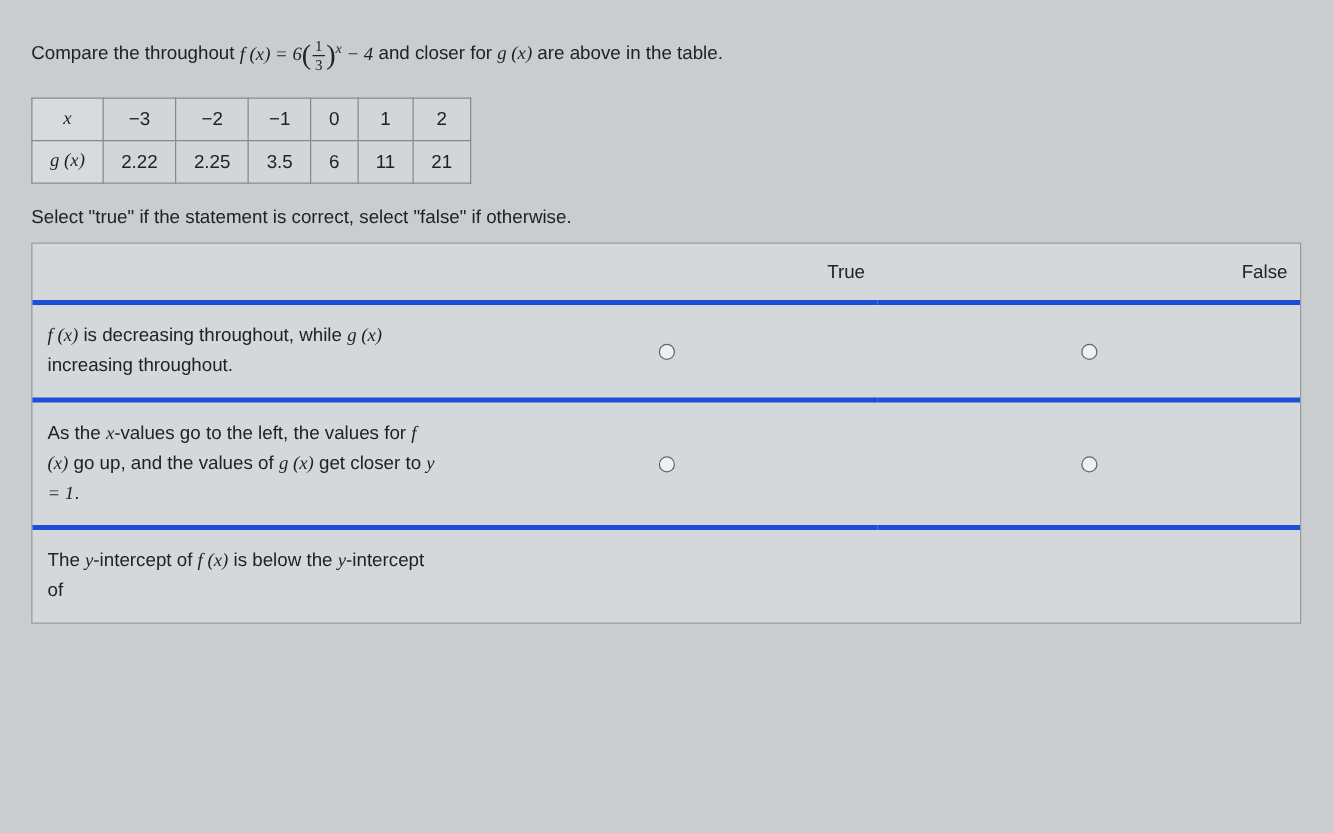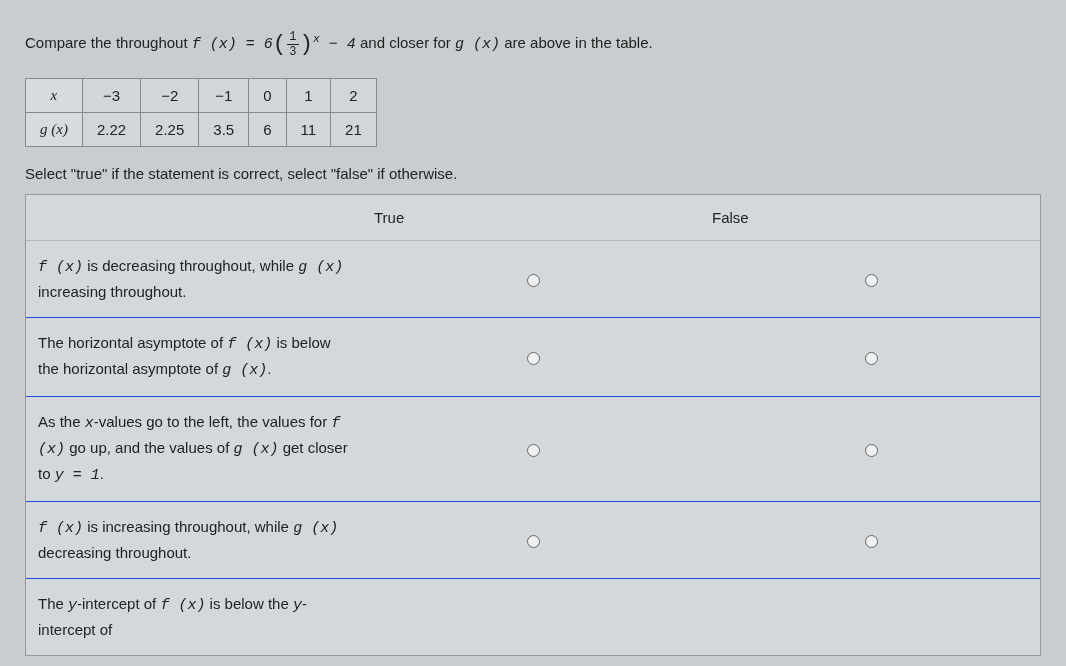--- a/index.html
+++ b/index.html
@@ -9,21 +9,21 @@
       padding: 20px;
       color: #222;
       font-size: 15px;
       width: 1066px;
     }
     .content { padding: 5px; }
     .intro {
       margin-bottom: 15px;
       line-height: 1.7;
     }
-    .math { font-family: Liberation Mono, monospace; font-style: italic; }
+    .math { font-family: Liberation Serif, serif; font-style: italic; }
     .frac {
       display: inline-block;
       vertical-align: middle;
       text-align: center;
       font-style: normal;
       font-size: 0.8em;
       line-height: 1;
       margin: 0 1px;
     }
     .frac .num { display: block; border-bottom: 1px solid #222; padding: 0 2px 1px; }
@@ -47,28 +47,28 @@
       border: 1px solid #999;
       background: #d5d8db;
     }
     .tf-table {
       width: 100%;
       border-collapse: collapse;
     }
     .tf-table th {
       font-weight: normal;
       padding: 14px 10px;
-      text-align: left;
+      text-align: right;
       border-bottom: 1px solid #b5b8bb;
       width: 100px;
     }
     .tf-table th.blank { border-bottom: 1px solid #b5b8bb; }
     .tf-table td {
       padding: 13px 12px;
-      border-top: 1px solid #1d4ed8;
+      border-top: 4px solid #1d4ed8;
     }
     .tf-table td.stmt { line-height: 1.6; }
     .tf-table td.rd {
       text-align: center;
       width: 100px;
     }
     .radio {
       display: inline-block;
       width: 13px;
       height: 13px;
@@ -125,35 +125,21 @@
       </tr>
       <tr>
         <td class="stmt">
           <span class="math">f (x)</span><span> is decreasing throughout, while </span><span class="math">g (x)</span><span> increasing throughout.</span>
         </td>
         <td class="rd"><span class="radio"></span></td>
         <td class="rd"><span class="radio"></span></td>
       </tr>
       <tr>
         <td class="stmt">
-          <span>The horizontal asymptote of </span><span class="math">f (x)</span><span> is below the horizontal asymptote of </span><span class="math">g (x)</span><span>.</span>
-        </td>
-        <td class="rd"><span class="radio"></span></td>
-        <td class="rd"><span class="radio"></span></td>
-      </tr>
-      <tr>
-        <td class="stmt">
           <span>As the </span><span class="math">x</span><span>-values go to the left, the values for </span><span class="math">f (x)</span><span> go up, and the values of </span><span class="math">g (x)</span><span> get closer to </span><span class="math">y = 1</span><span>.</span>
-        </td>
-        <td class="rd"><span class="radio"></span></td>
-        <td class="rd"><span class="radio"></span></td>
-      </tr>
-      <tr>
-        <td class="stmt">
-          <span class="math">f (x)</span><span> is increasing throughout, while </span><span class="math">g (x)</span><span> decreasing throughout.</span>
         </td>
         <td class="rd"><span class="radio"></span></td>
         <td class="rd"><span class="radio"></span></td>
       </tr>
       <tr>
         <td class="stmt">
           <span>The </span><span class="math">y</span><span>-intercept of </span><span class="math">f (x)</span><span> is below the </span><span class="math">y</span><span>-intercept of </span>
         </td>
         <td class="rd"></td>
         <td class="rd"></td>

